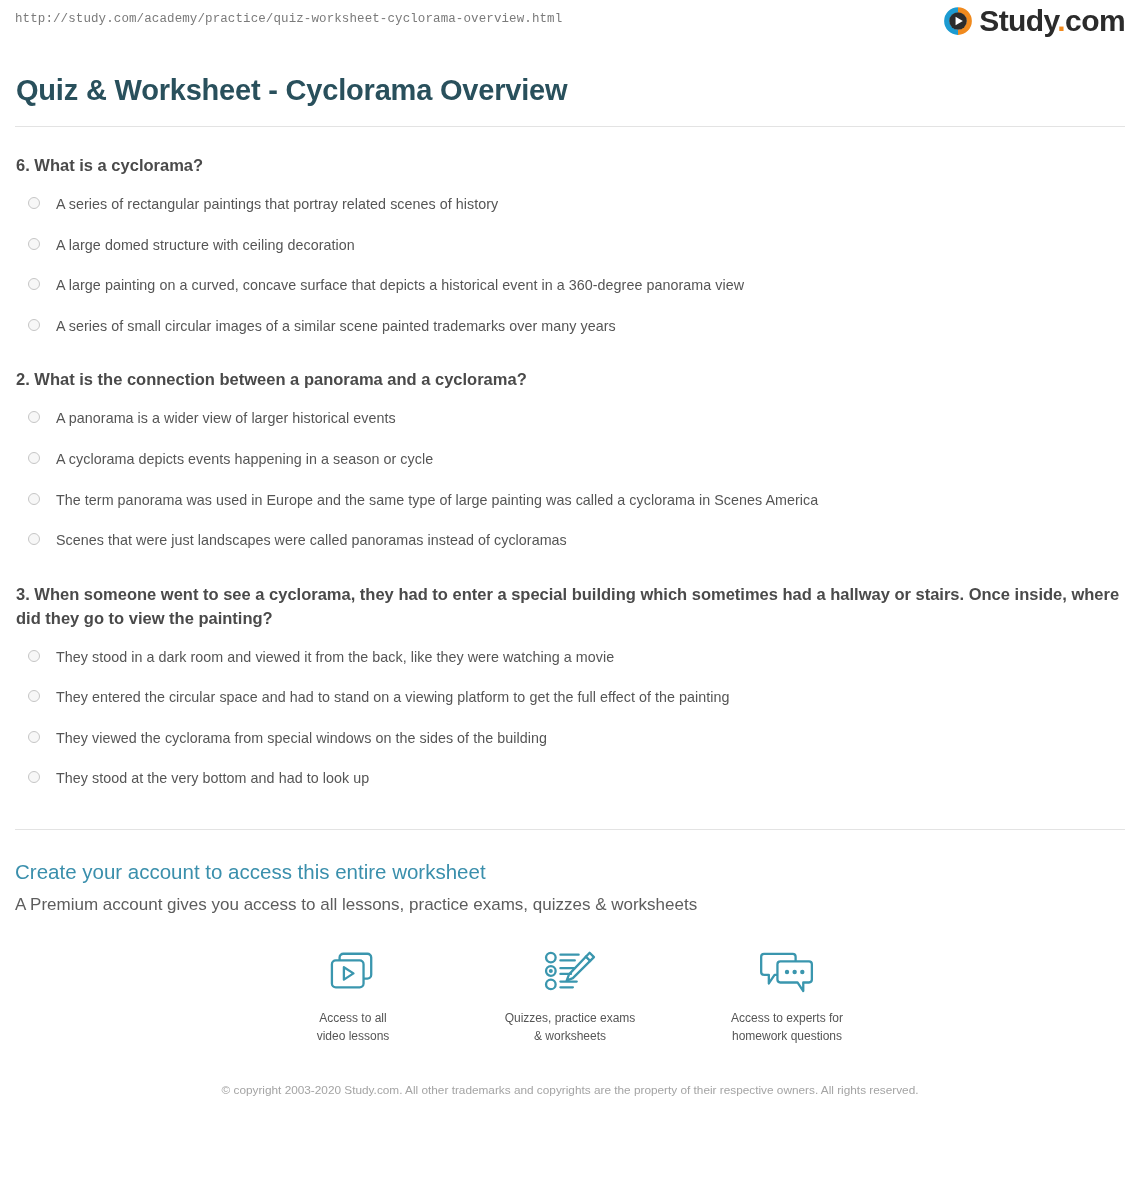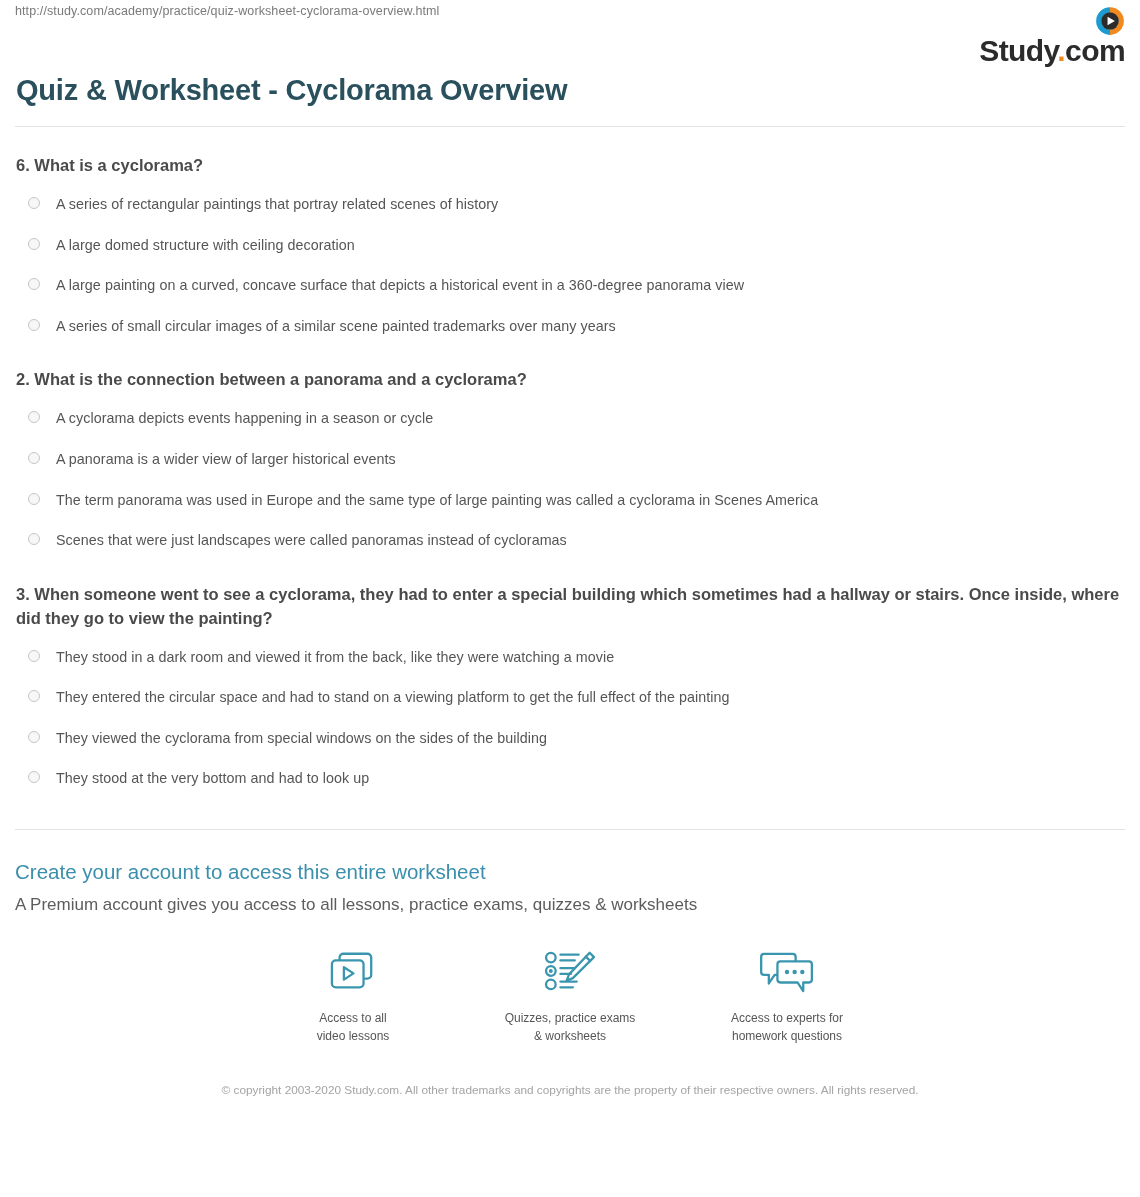--- a/index.html
+++ b/index.html
@@ -19,25 +19,26 @@
   .header {
     position: relative;
     height: 58px;
     display: flex;
     align-items: flex-start;
     justify-content: space-between;
   }
   .url {
     font-size: 12.5px;
     color: #7a7a7a;
-    padding-top: 4px;
+    padding-top: 12px;
     letter-spacing: 0.1px;
     white-space: nowrap;
-  }
-  .logo { display: flex; align-items: flex-end; padding-top: 6px; flex-direction: column; }
+    font-family: Liberation Mono, monospace;
+  }
+  .logo { display: flex; align-items: flex-start; padding-top: 6px; }
   .logo-mark { width: 30px; height: 30px; flex: 0 0 30px; }
   .logo-text {
     font-size: 30px;
     font-weight: bold;
     color: #2b2b2b;
     letter-spacing: -0.6px;
     margin-left: 6px;
     line-height: 1;
   }
   .logo-text .dot { color: #f08a1e; }
@@ -190,25 +191,25 @@
           <span class="opt-label">A series of small circular images of a similar scene painted trademarks over many years</span>
         </li>
       </ul>
     </div>
 
     <div class="question q2">
       <p class="q-text">2. What is the connection between a panorama and a cyclorama?</p>
       <ul class="options">
         <li class="option">
           <span class="radio"></span>
+          <span class="opt-label">A panorama is a wider view of larger historical events</span>
+        </li>
+        <li class="option">
+          <span class="radio"></span>
           <span class="opt-label">A cyclorama depicts events happening in a season or cycle</span>
-        </li>
-        <li class="option">
-          <span class="radio"></span>
-          <span class="opt-label">A panorama is a wider view of larger historical events</span>
         </li>
         <li class="option">
           <span class="radio"></span>
           <span class="opt-label">The term panorama was used in Europe and the same type of large painting was called a cyclorama in Scenes America</span>
         </li>
         <li class="option">
           <span class="radio"></span>
           <span class="opt-label">Scenes that were just landscapes were called panoramas instead of cycloramas</span>
         </li>
       </ul>

